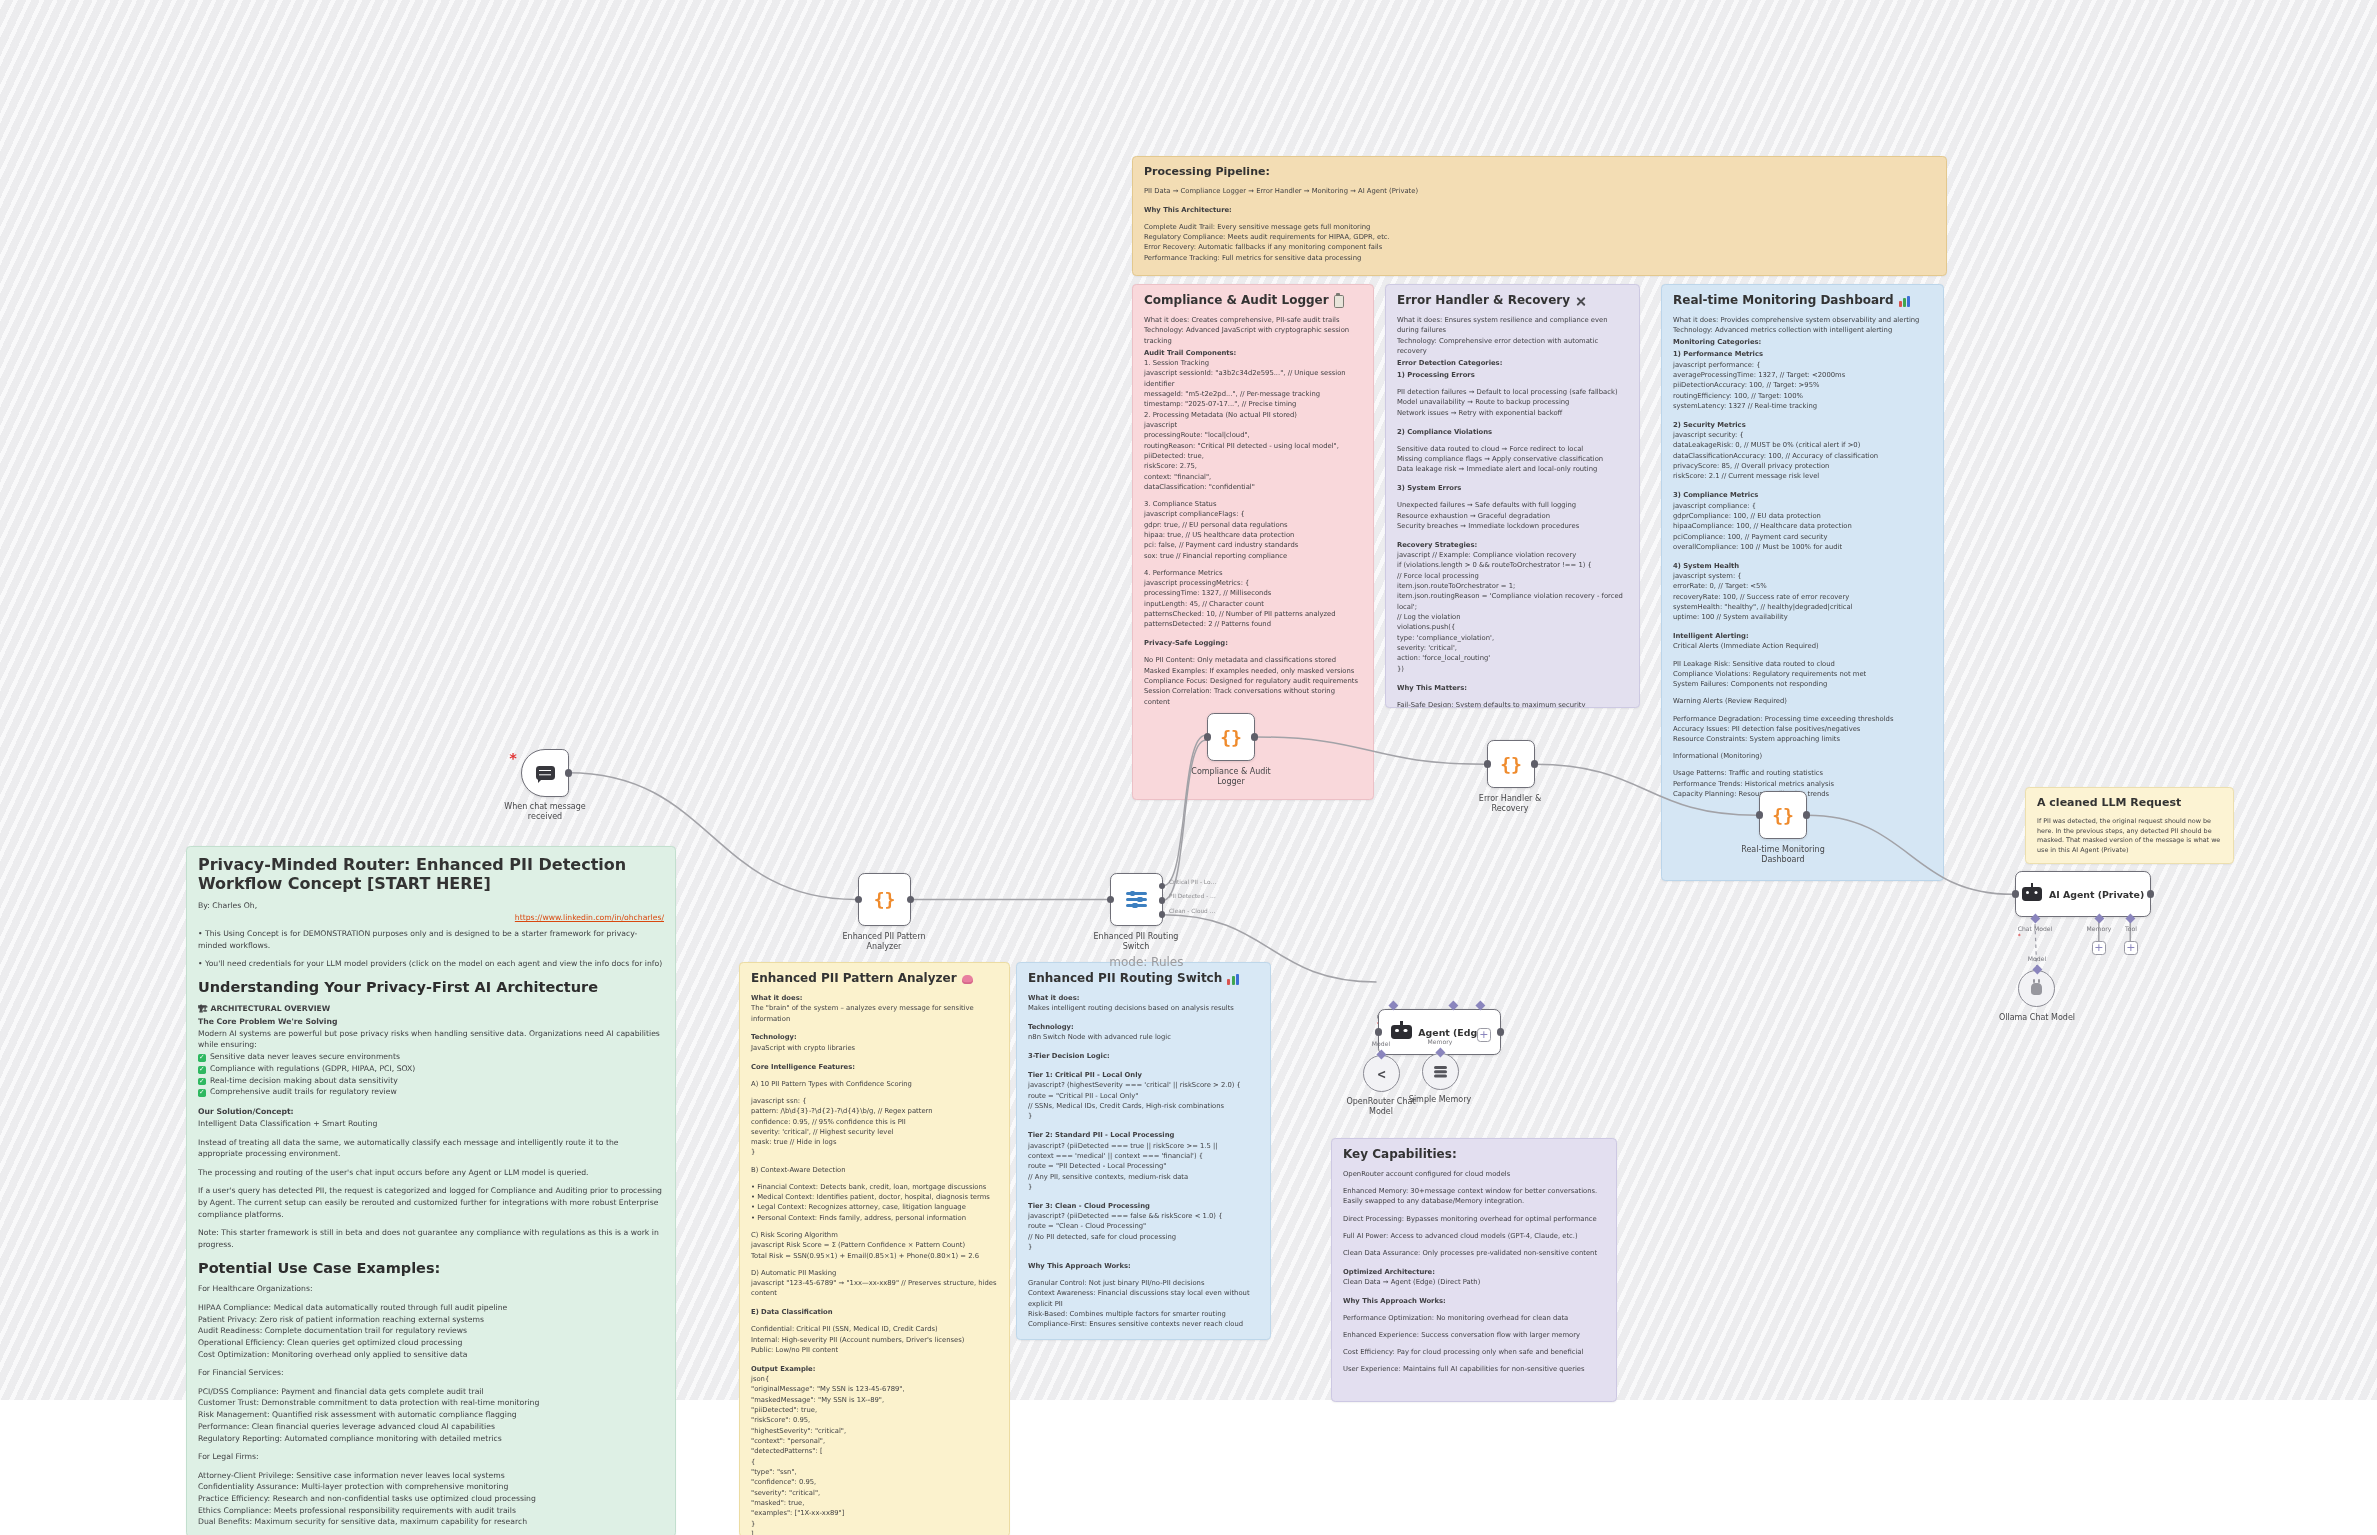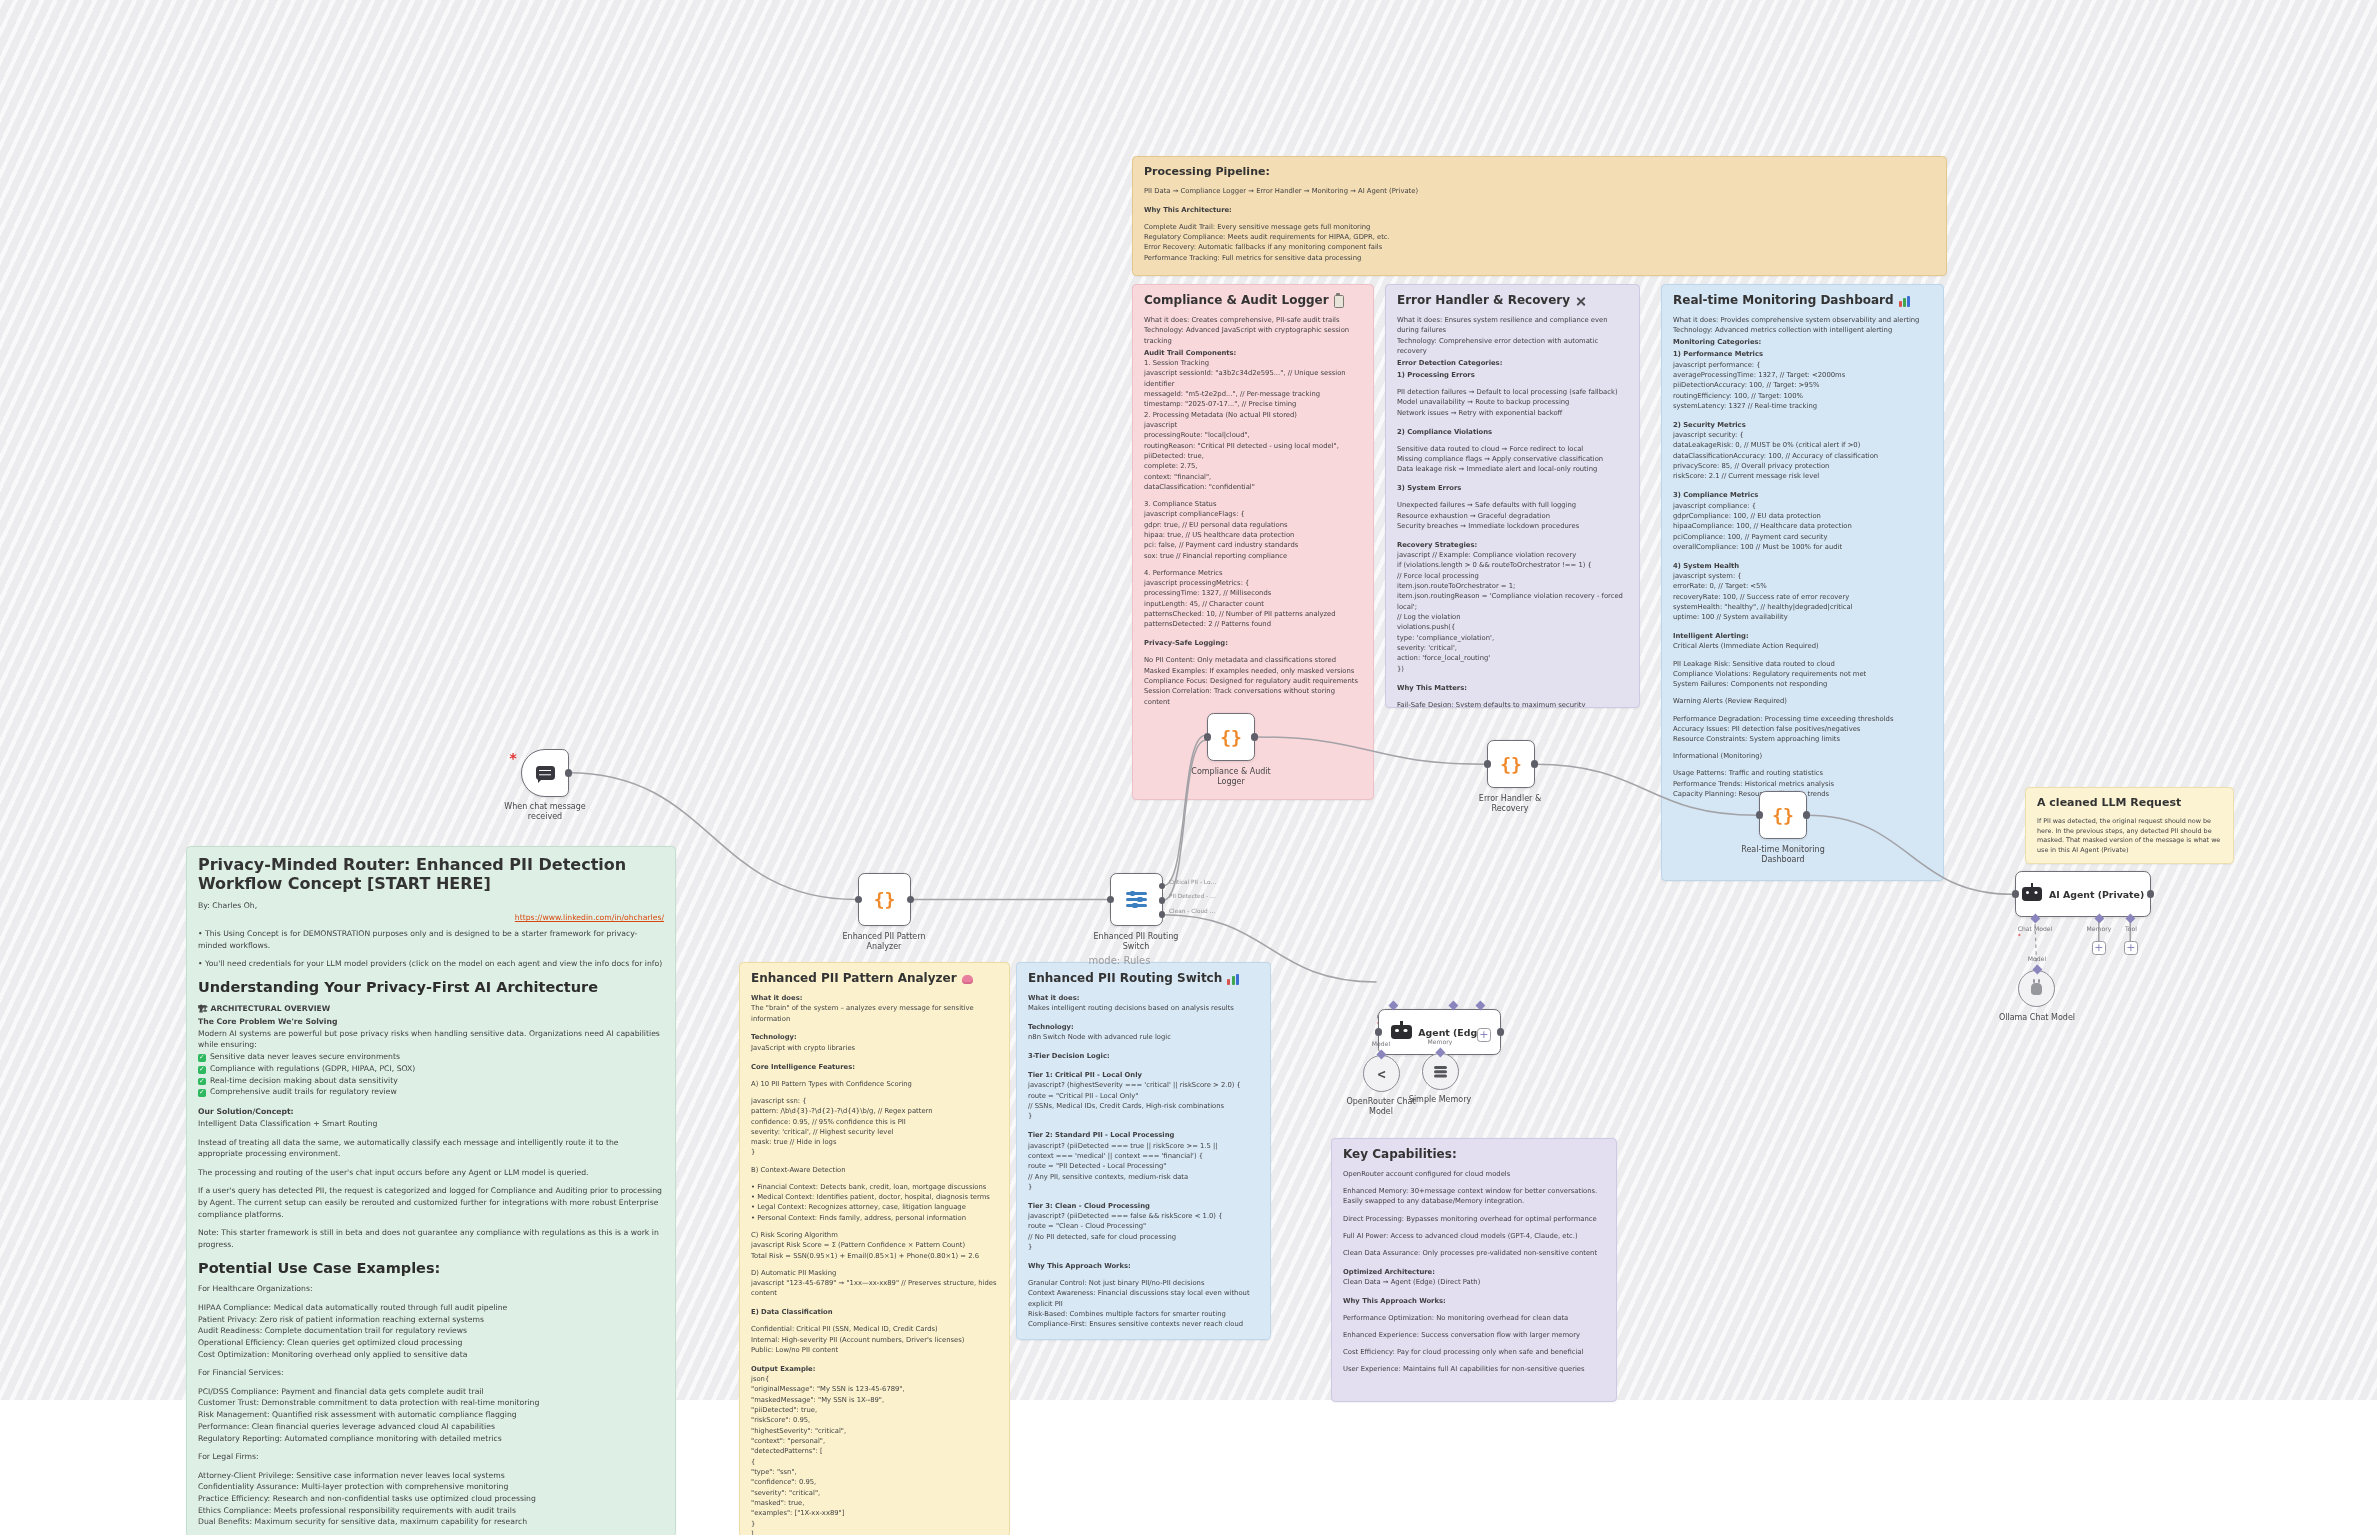--- a/index.html
+++ b/index.html
@@ -46,21 +46,21 @@
   .sw-ic{display:flex;flex-direction:column;gap:3px;}
   .sw-ic i{display:block;width:20.4px;height:3px;background:#3c7fc0;border-radius:1.7px;position:relative;}
   .sw-ic i:after{content:"";position:absolute;top:-1.4px;width:5.5px;height:5.5px;border-radius:1.7px;background:#3c7fc0;}
   .sw-ic i:nth-child(1):after{left:3.4px;}
   .sw-ic i:nth-child(2):after{left:11px;}
   .sw-ic i:nth-child(3):after{left:6px;}
   .robot{width:20.4px;height:14.5px;background:#2c2c31;border-radius:3.4px;position:relative;}
   .robot:before{content:"";position:absolute;left:4.3px;top:4.3px;width:3.4px;height:3.4px;border-radius:50%;background:#fff;box-shadow:8.5px 0 0 #fff;}
   .robot:after{content:"";position:absolute;left:9px;top:-3.4px;width:2.6px;height:3.4px;background:#2c2c31;}
   .nlabel{position:absolute;z-index:3;font-size:8px;color:#474749;text-align:center;transform:translateX(-50%);width:95px;line-height:1.3;}
-  .sub{position:absolute;z-index:3;font-size:10px;color:#9b9b9e;text-align:left;transform:translateX(-50%);width:95px;}
+  .sub{position:absolute;z-index:3;font-size:12px;color:#9b9b9e;text-align:right;transform:translateX(-50%);width:95px;}
   .outlabel{position:absolute;font-size:5.8px;color:#8d8d90;z-index:3;white-space:nowrap;}
   .diamond{position:absolute;width:6.8px;height:6.8px;background:#8a85bd;transform:rotate(45deg);z-index:4;}
   .plabel{position:absolute;font-size:6.1px;color:#76767c;transform:translateX(-50%);white-space:nowrap;z-index:3;}
   .req{color:#e03131;}
   .circle-node{position:absolute;border-radius:50%;background:#f2f2f5;border:1.4px solid #8b8b94;z-index:3;
     display:flex;align-items:center;justify-content:center;box-sizing:border-box;}
   .or-ic{font-size:13.6px;font-weight:bold;color:#4c4c52;font-family:"DejaVu Sans Mono","Liberation Mono",monospace;}
   .db-ic{width:12.8px;height:3.4px;background:#55555c;border-radius:1.7px;box-shadow:0 4.3px 0 #55555c,0 8.5px 0 #55555c;margin-bottom:8.5px;}
   .llama-ic{width:10.2px;height:12px;background:#97979e;border-radius:4.3px 4.3px 3.4px 3.4px;position:relative;}
   .llama-ic:before,.llama-ic:after{content:"";position:absolute;top:-3.4px;width:2.6px;height:4.3px;background:#97979e;border-radius:1.7px;}
@@ -114,21 +114,21 @@
       <div class="ln hb">Audit Trail Components:</div>
       <div class="ln">1. Session Tracking</div>
       <div class="ln">javascript sessionId: "a3b2c34d2e595...", // Unique session identifier</div>
       <div class="ln">messageId: "m5-t2e2pd...", // Per-message tracking</div>
       <div class="ln">timestamp: "2025-07-17...", // Precise timing</div>
       <div class="ln">2. Processing Metadata (No actual PII stored)</div>
       <div class="ln">javascript</div>
       <div class="ln">processingRoute: "local|cloud",</div>
       <div class="ln">routingReason: "Critical PII detected - using local model",</div>
       <div class="ln">piiDetected: true,</div>
-      <div class="ln">complete: 2.75,</div>
+      <div class="ln">riskScore: 2.75,</div>
       <div class="ln">context: "financial",</div>
       <div class="ln">dataClassification: "confidential"</div>
       <div class="sp"></div>
       <div class="ln">3. Compliance Status</div>
       <div class="ln">javascript complianceFlags: {</div>
       <div class="ln">gdpr: true, // EU personal data regulations</div>
       <div class="ln">hipaa: true, // US healthcare data protection</div>
       <div class="ln">pci: false, // Payment card industry standards</div>
       <div class="ln">sox: true // Financial reporting compliance</div>
       <div class="sp"></div>

